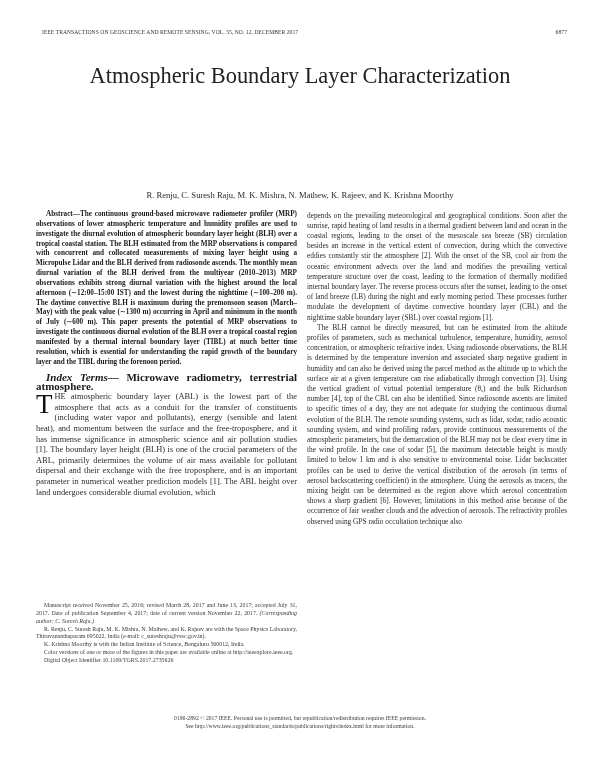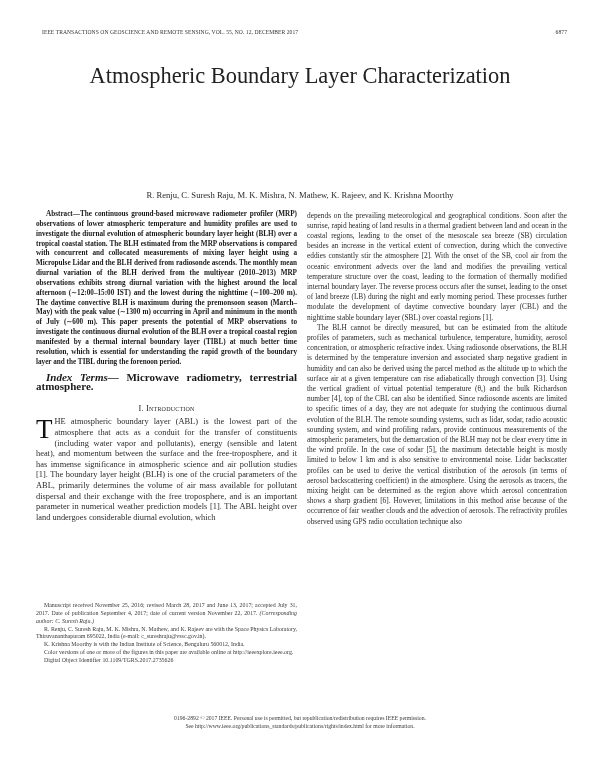--- a/index.html
+++ b/index.html
@@ -48,21 +48,20 @@
 
 <div class="title">
   <div>Atmospheric Boundary Layer Characterization</div>
 </div>
 
 <div class="authors">R. Renju, C. Suresh Raju, M. K. Mishra, N. Mathew, K. Rajeev, and K. Krishna Moorthy</div>
 
 <div class="col left">
   <p class="abstract"><span class="lead">Abstract</span><span>—The continuous ground-based microwave radiometer profiler (MRP) observations of lower atmospheric temperature and humidity profiles are used to investigate the diurnal evolution of atmospheric boundary layer height (BLH) over a tropical coastal station. The BLH estimated from the MRP observations is compared with concurrent and collocated measurements of mixing layer height using a Micropulse Lidar and the BLH derived from radiosonde ascends. The monthly mean diurnal variation of the BLH derived from the multiyear (2010–2013) MRP observations exhibits strong diurnal variation with the highest around the local afternoon (∼12:00–15:00 IST) and the lowest during the nighttime (∼100–200 m). The daytime convective BLH is maximum during the premonsoon season (March–May) with the peak value (∼1300 m) occurring in April and minimum in the month of July (∼600 m). This paper presents the potential of MRP observations to investigate the continuous diurnal evolution of the BLH over a tropical coastal region manifested by a thermal internal boundary layer (TIBL) at much better time resolution, which is essential for understanding the rapid growth of the boundary layer and the TIBL during the forenoon period.</span></p>
   <p class="index-terms"><span class="lead">Index Terms</span><span>— Microwave radiometry, terrestrial atmosphere.</span></p>
-  <div class="section-heading">I. Introduction</div>
   <p class="body-para first"><span class="drop-cap">T</span><span>HE atmospheric boundary layer (ABL) is the lowest part of the atmosphere that acts as a conduit for the transfer of constituents (including water vapor and pollutants), energy (sensible and latent heat), and momentum between the surface and the free-troposphere, and it has immense significance in atmospheric science and air pollution studies [1]. The boundary layer height (BLH) is one of the crucial parameters of the ABL, primarily determines the volume of air mass available for pollutant dispersal and their exchange with the free troposphere, and is an important parameter in numerical weather prediction models [1]. The ABL height over land undergoes considerable diurnal evolution, which</span></p>
 </div>
 
 <div class="footnotes">
   <p><span>Manuscript received November 25, 2016; revised March 28, 2017 and June 13, 2017; accepted July 31, 2017. Date of publication September 4, 2017; date of current version November 22, 2017. </span><span class="corr">(Corresponding author: C. Suresh Raju.)</span></p>
   <p>R. Renju, C. Suresh Raju, M. K. Mishra, N. Mathew, and K. Rajeev are with the Space Physics Laboratory, Thiruvananthapuram 695022, India (e-mail: c_sureshraju@vssc.gov.in).</p>
   <p>K. Krishna Moorthy is with the Indian Institute of Science, Bengaluru 560012, India.</p>
   <p>Color versions of one or more of the figures in this paper are available online at http://ieeexplore.ieee.org.</p>
   <p>Digital Object Identifier 10.1109/TGRS.2017.2735626</p>
 </div>

